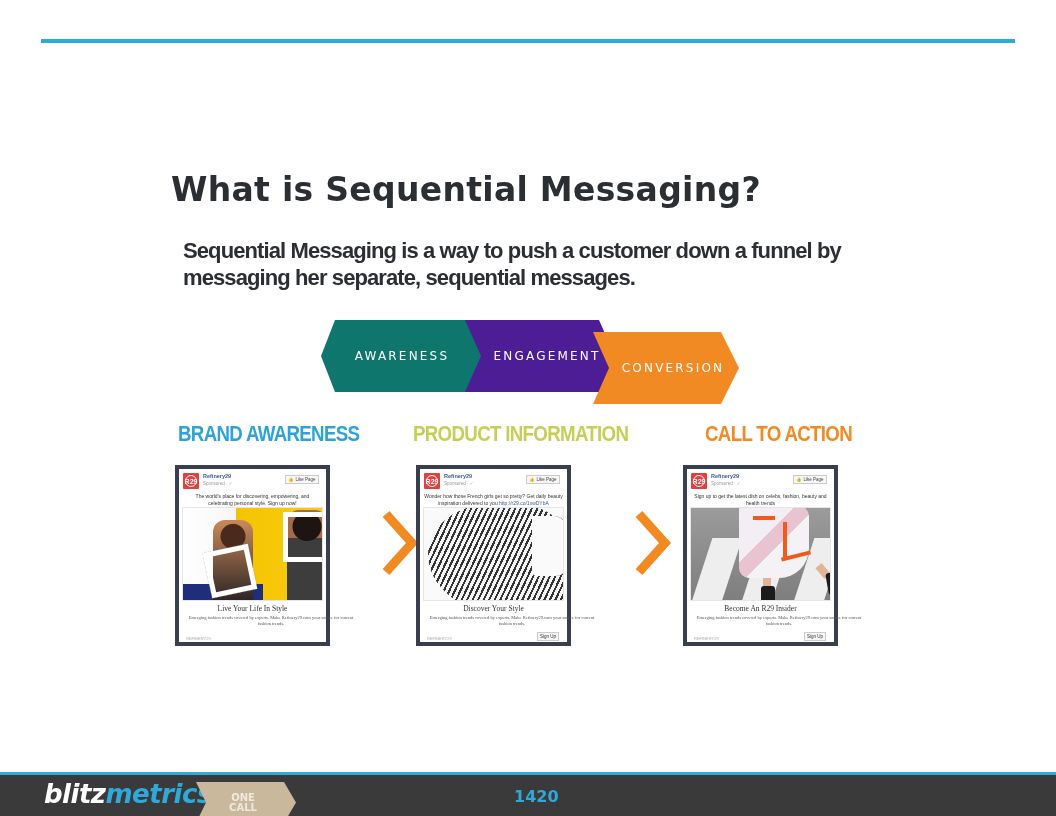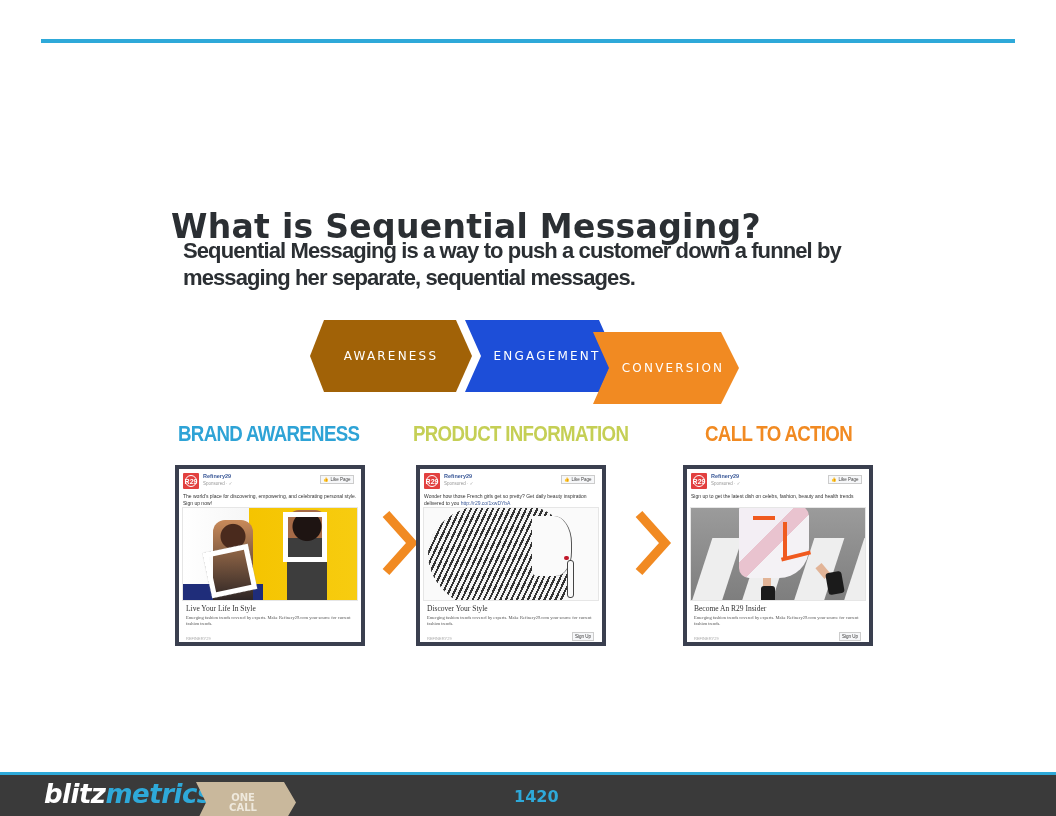--- a/index.html
+++ b/index.html
@@ -1,38 +1,38 @@
 <!DOCTYPE html>
 <html><head>
 <meta charset="utf-8">
 <style>
   * { box-sizing: border-box; margin: 0; padding: 0; }
   html, body { width: 1056px; height: 816px; background: #ffffff; overflow: hidden; }
   body { position: relative; font-family: "Liberation Sans", sans-serif; color: #2b2e33; }
 
   .top-rule { position: absolute; left: 41px; top: 39px; width: 974px; height: 4px; background: #2ea9d9; }
 
-  .title { position: absolute; left: 171px; top: 170px; font-size: 33px; font-weight: bold; color: #2b2f33; letter-spacing: 0.3px; font-family: "DejaVu Sans", sans-serif; margin-top: 37px; }
+  .title { position: absolute; left: 171px; top: 170px; font-size: 33px; font-weight: bold; color: #2b2f33; letter-spacing: 0.3px; font-family: "DejaVu Sans", sans-serif; }
   .subtitle { position: absolute; left: 183px; top: 237px; width: 700px; font-size: 22px; font-weight: bold; line-height: 27px; color: #2b2f33; letter-spacing: -0.9px; font-family: "Liberation Sans", sans-serif; }
 
   
   .funnel { position: absolute; left: 309px; top: 320px; height: 72px; width: 430px; }
   .chev { position: absolute; top: 0; height: 72px; display: flex; align-items: center; justify-content: center; color: #fff; font-size: 12px; letter-spacing: 2.2px; font-family: "DejaVu Sans", sans-serif; }
-  .chev.c1 { left: 1px; width: 162px; background: #a16207; clip-path: polygon(14px 0, 146px 0, 162px 50%, 146px 100%, 14px 100%, 0 50%); padding-left: 0; }
-  .chev.c2 { left: 156px; width: 150px; background: #1d4ed8; clip-path: polygon(0 0, 134px 0, 150px 50%, 134px 100%, 0 100%, 16px 50%); padding-left: 14px; }
+  .chev.c1 { left: 12px; width: 162px; background: #0f766e; clip-path: polygon(14px 0, 146px 0, 162px 50%, 146px 100%, 14px 100%, 0 50%); padding-left: 0; }
+  .chev.c2 { left: 156px; width: 150px; background: #4c1d95; clip-path: polygon(0 0, 134px 0, 150px 50%, 134px 100%, 0 100%, 16px 50%); padding-left: 14px; }
   .chev.c3 { left: 284px; width: 146px; background: #f18a22; clip-path: polygon(0 0, 128px 0, 146px 50%, 128px 100%, 0 100%, 16px 50%); padding-left: 14px; margin-top: 12px; }
 
   
   .sect { position: absolute; top: 421px; font-size: 22px; font-weight: bold; letter-spacing: -0.8px; font-family: "Liberation Sans", sans-serif; transform: scaleX(0.85); transform-origin: left center; }
   .sect.s1 { left: 178px; color: #2ea3d6; }
   .sect.s2 { left: 413px; color: #c5cf55; }
   .sect.s3 { left: 705px; color: #f18a22; }
 
   
-  .card { position: absolute; top: 465px; width: 190px; height: 181px; background: #ffffff; border: 4px solid #3a3f4f; padding: 3px; }
+  .card { position: absolute; top: 465px; width: 155px; height: 181px; background: #ffffff; border: 4px solid #3a3f4f; padding: 3px; text-align: center; }
   .card.a1 { left: 175px; }
   .card.a2 { left: 416px; }
   .card.a3 { left: 683px; }
   .card-head { position: relative; height: 20px; }
   .logo { position: absolute; left: 1px; top: 1px; width: 16px; height: 16px; background: #e2403f; display: flex; align-items: center; justify-content: center; color: #fff; font-size: 7px; font-weight: bold; border-radius: 1px; }
   .logo::after { content: ""; position: absolute; width: 10px; height: 10px; border: 1px solid #fff; border-radius: 50%; }
   .brand { position: absolute; left: 21px; top: 1px; font-size: 5.5px; font-weight: bold; color: #3b5998; }
   .sponsored { position: absolute; left: 21px; top: 9px; font-size: 4.5px; color: #999; }
   .like-btn { position: absolute; right: 4px; top: 3px; width: 34px; height: 9px; border: 1px solid #ccc; font-size: 4.5px; color: #444; display: flex; align-items: center; justify-content: center; background: #f6f7f9; }
   .card-text { font-size: 5px; line-height: 6.5px; color: #333; padding: 1px 1px 0 1px; height: 15px; }

